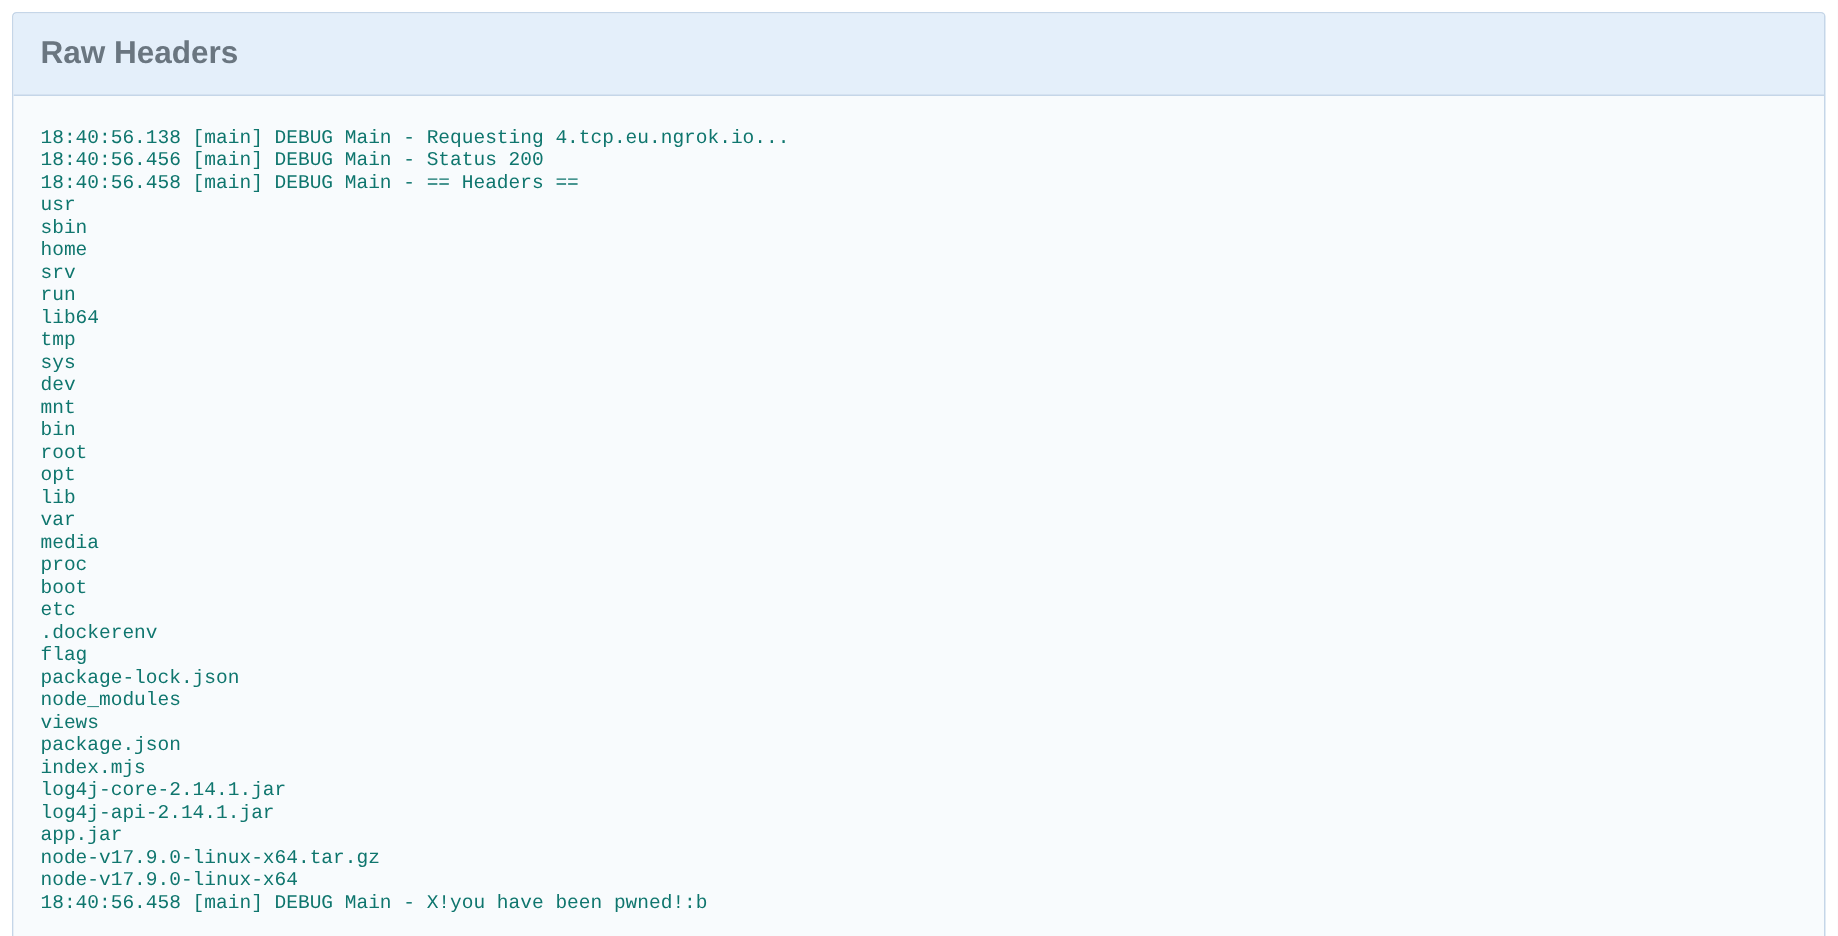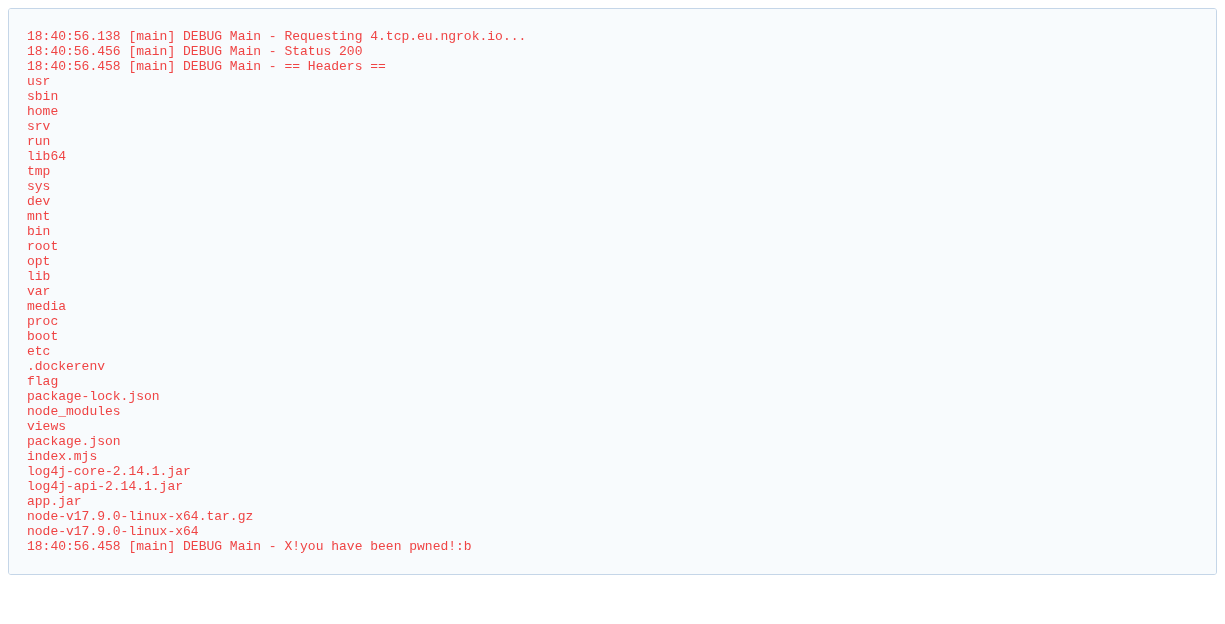--- a/index.html
+++ b/index.html
@@ -29,28 +29,31 @@
       color: #6a7680;
     }
     .panel-body {
       background: #f8fbfd;
       padding: 20px 18px;
     }
     .log-output {
       font-family: "SFMono-Regular", Consolas, "Liberation Mono", Menlo, Courier, monospace;
       font-size: 13px;
       line-height: 15px;
-      color: #ef4444;
+      color: #0f766e;
       white-space: pre;
     }
   </style>
 </head>
 <body>
 
 <div class="panel">
+  <div class="panel-header">
+    <h2 class="panel-title">Raw Headers</h2>
+  </div>
   <div class="panel-body">
     <pre class="log-output">18:40:56.138 [main] DEBUG Main - Requesting 4.tcp.eu.ngrok.io...
 18:40:56.456 [main] DEBUG Main - Status 200
 18:40:56.458 [main] DEBUG Main - == Headers ==
 usr
 sbin
 home
 srv
 run
 lib64

